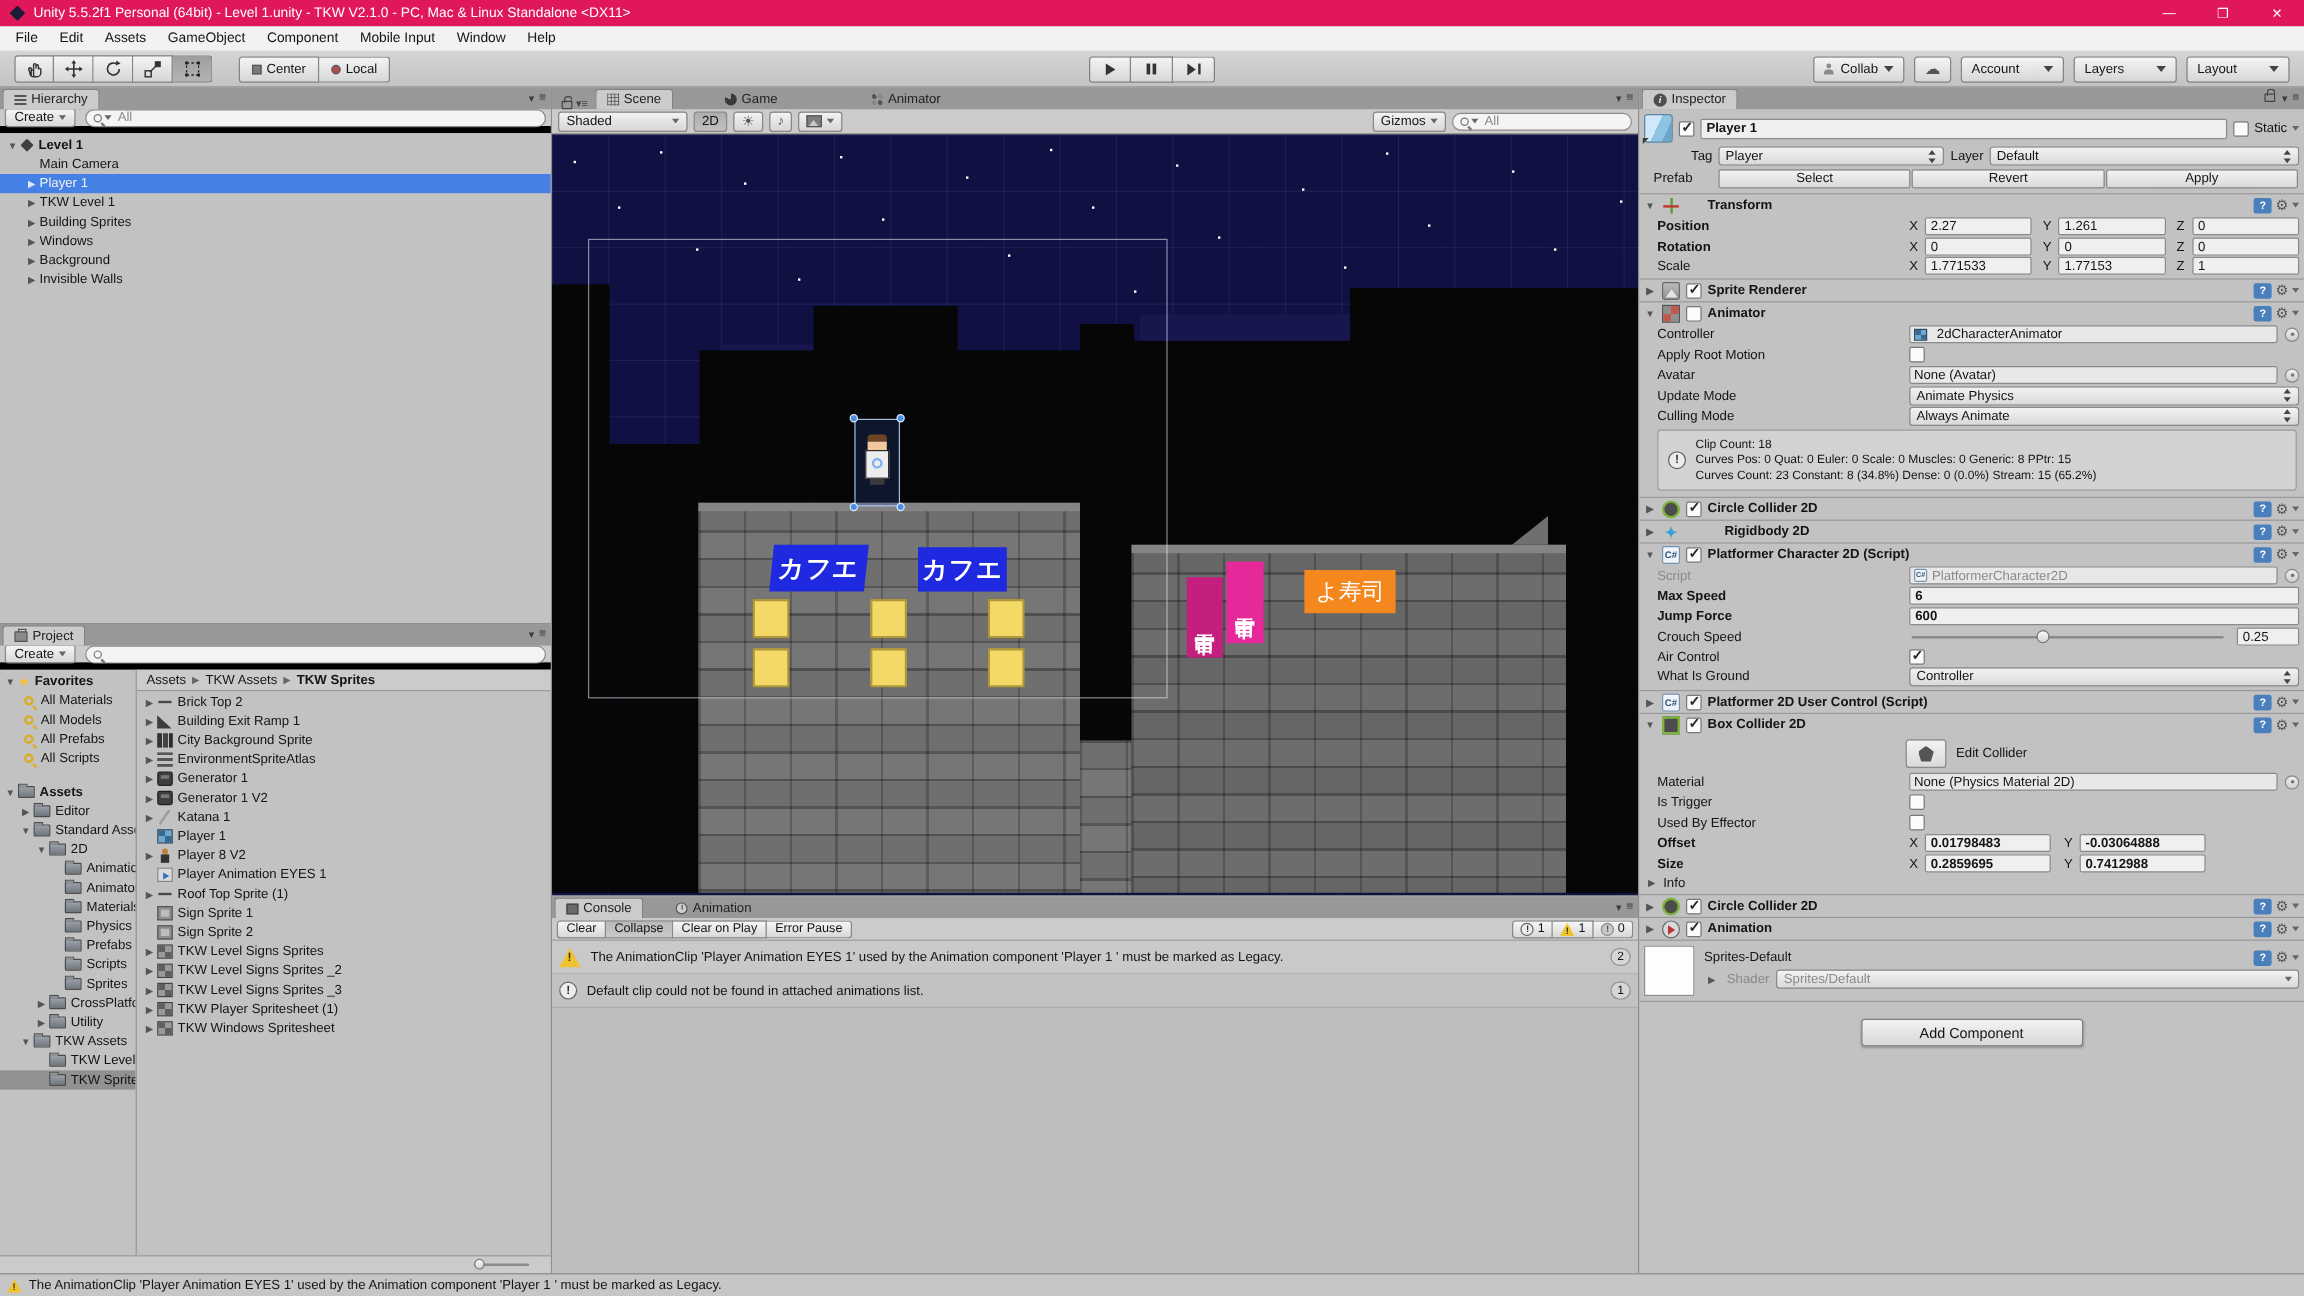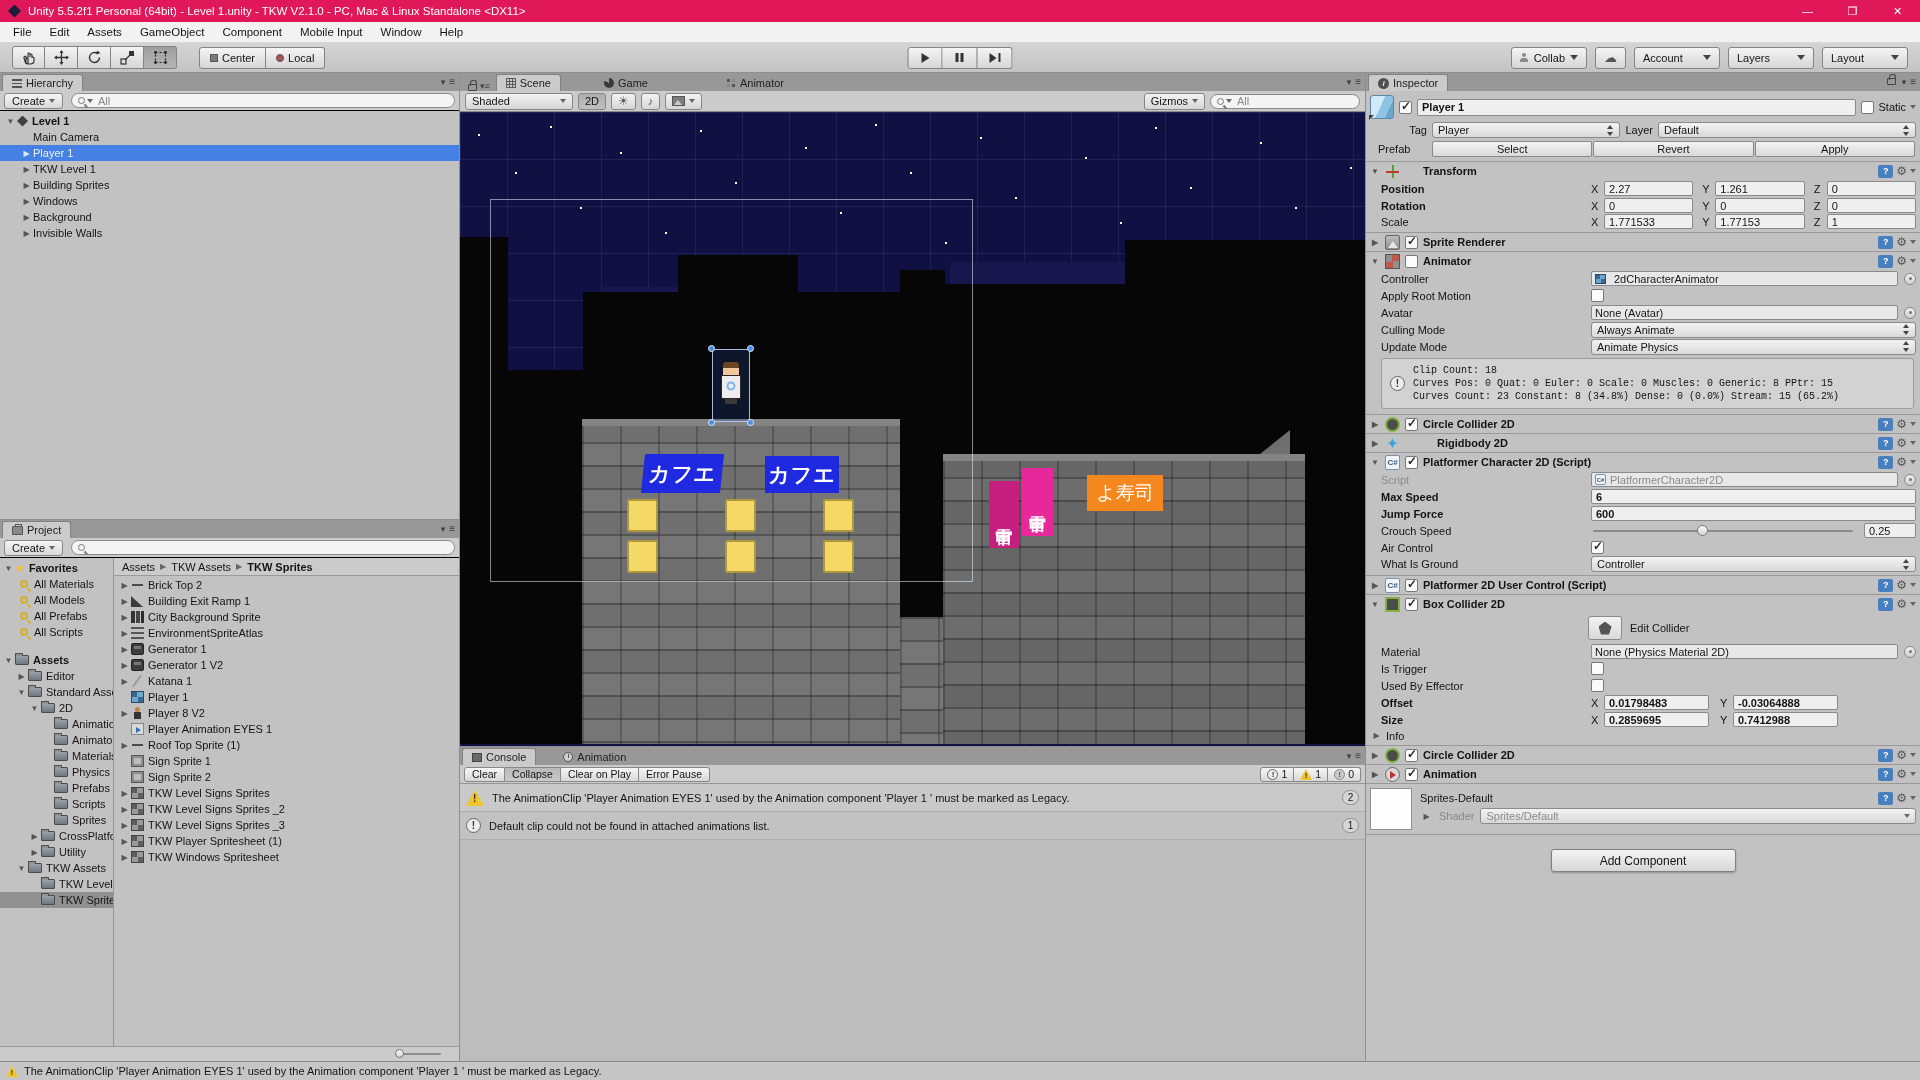--- a/index.html
+++ b/index.html
@@ -43,21 +43,21 @@
 .main { flex: 1; display: flex; min-height: 0; }
 .col-left { width: 460px; flex: none; display: flex; flex-direction: column; border-right: 1px solid #8f8f8f; }
 .col-center { flex: 1; display: flex; flex-direction: column; min-width: 0; }
 .col-right { width: 555px; flex: none; border-left: 1px solid #8f8f8f; display: flex; flex-direction: column; background: #c2c2c2; }
 
 .ptabs { height: 18px; background: #989898; display: flex; align-items: flex-end; padding-left: 2px; flex: none; position: relative; }
 .tab { height: 17px; padding: 0 9px; display: flex; align-items: center; gap: 4px; font-size: 11px; color: #222; }
 .tab.active { background: #cbcbcb; border: 1px solid #828282; border-bottom: none; border-radius: 3px 3px 0 0; }
 .ptab-icons { position: absolute; right: 4px; top: 3px; display: flex; gap: 4px; color: #3c3c3c; font-size: 10px; align-items: center; }
 .ptab-icons .sm { font-size: 9px; }
-.subbar { height: 20px; background: #cbcbcb; border-bottom: 1px solid #000000; display: flex; align-items: center; padding: 0 4px; gap: 8px; flex: none; }
+.subbar { height: 20px; background: #cbcbcb; border-bottom: 6px solid #000000; display: flex; align-items: center; padding: 0 4px; gap: 8px; flex: none; }
 .mini-btn { height: 16px; padding: 0 7px; background: linear-gradient(#f6f6f6,#d8d8d8); border: 1px solid #888; border-radius: 3px; display: flex; align-items: center; gap: 4px; font-size: 11px; }
 .searchwrap { flex: 1; display: flex; }
 .searchfield { flex: 1; height: 15px; background: #f4f4f4; border: 1px solid #8a8a8a; border-radius: 9px; display: flex; align-items: center; padding: 0 6px; color: #8a8a8a; gap: 2px; }
 .mag { width: 7px; height: 7px; border: 1.5px solid #777; border-radius: 50%; position: relative; flex: none; }
 .mag::after { content: ""; position: absolute; width: 4px; height: 1.5px; background: #777; transform: rotate(45deg); left: 5px; top: 7px; }
 .caret-s { width: 0; height: 0; border-left: 3px solid transparent; border-right: 3px solid transparent; border-top: 4px solid #666; }
 
 
 .treearea { flex: 1; overflow: hidden; padding-top: 2px; background: #c2c2c2; }
 .trow { height: 16px; display: flex; align-items: center; white-space: nowrap; }
@@ -206,21 +206,21 @@
 .axis { width: 10px; flex: none; text-align: left; }
 .ifield { height: 15px; background: #efefef; border: 1px solid #8a8a8a; border-radius: 2px; display: flex; align-items: center; padding: 0 4px; overflow: hidden; white-space: nowrap; }
 .f3 { flex: 1; margin-right: 6px; }
 .f3:last-child { margin-right: 0; }
 .ffull { flex: 1; }
 .fhalf { width: 105px; flex: none; margin-right: 8px; }
 .objfield { flex: 1; height: 15px; background: #e8e8e8; border: 1px solid #8a8a8a; border-radius: 2px; display: flex; align-items: center; padding: 0 3px; gap: 4px; overflow: hidden; white-space: nowrap; }
 .objdot { width: 12px; height: 12px; border-radius: 50%; background: linear-gradient(#f0f0f0,#cfcfcf); border: 1px solid #888; flex: none; margin-left: 3px; position: relative; }
 .objdot::after { content: ""; position: absolute; left: 3.5px; top: 3.5px; width: 3px; height: 3px; border-radius: 50%; background: #777; }
 .helpbox { margin: 3px 6px 5px 15px; background: #d2d2d2; border: 1px solid #9c9c9c; border-radius: 3px; display: flex; align-items: center; gap: 8px; padding: 5px 8px; }
-.helpbox .txt { font-size: 10px; line-height: 13px; font-family: Liberation Mono, monospace; }
+.helpbox .txt { font-size: 10px; line-height: 13px; }
 .dropfield { flex: 1; height: 16px; background: linear-gradient(#f3f3f3,#d9d9d9); border: 1px solid #8a8a8a; border-radius: 3px; display: flex; align-items: center; padding: 0 5px; gap: 4px; }
 .slider { flex: 1; height: 2px; background: #8a8a8a; border-radius: 1px; position: relative; margin: 0 8px 0 2px; }
 .sknob { position: absolute; left: 40%; top: -5px; width: 11px; height: 11px; border-radius: 50%; background: linear-gradient(#fbfbfb,#d5d5d5); border: 1px solid #777; }
 .sval { width: 52px; flex: none; }
 .editcol-row { display: flex; align-items: center; gap: 8px; padding: 3px 0 3px 222px; }
 .editcol-btn { width: 34px; height: 24px; background: linear-gradient(#f3f3f3,#d9d9d9); border: 1px solid #8a8a8a; border-radius: 3px; display: flex; align-items: center; justify-content: center; }
 .penta { width: 13px; height: 13px; background: #555; clip-path: polygon(50% 0,100% 38%,81% 100%,19% 100%,0 38%); }
 .matsec { border-top: 1px solid #999; padding: 4px; display: flex; gap: 8px; }
 .swatch { width: 42px; height: 42px; background: #fdfdfd; border: 1px solid #8f8f8f; flex: none; }
 .matbody { flex: 1; }
@@ -934,30 +934,30 @@
           <span class="cb"></span>
           </div>
         <div class="irow">
             <span class="ilabel">Avatar</span>
           <div class="objfield">
               <span>None (Avatar)</span>
             </div>
           <span class="objdot"></span>
           </div>
         <div class="irow">
+            <span class="ilabel">Update Mode</span>
+          <div class="dropfield">
+              <span class="dlabel" style="flex:1">Animate Physics</span>
+              <span class="ud"></span>
+            </div>
+          </div>
+        <div class="irow">
             <span class="ilabel">Culling Mode</span>
           <div class="dropfield">
               <span class="dlabel" style="flex:1">Always Animate</span>
-              <span class="ud"></span>
-            </div>
-          </div>
-        <div class="irow">
-            <span class="ilabel">Update Mode</span>
-          <div class="dropfield">
-              <span class="dlabel" style="flex:1">Animate Physics</span>
               <span class="ud"></span>
             </div>
           </div>
         <div class="helpbox">
           <span class="info-bub">!</span>
           <div class="txt">
             <div>Clip Count: 18</div>
             <div>Curves Pos: 0 Quat: 0 Euler: 0 Scale: 0 Muscles: 0 Generic: 8 PPtr: 15</div>
             <div>Curves Count: 23 Constant: 8 (34.8%) Dense: 0 (0.0%) Stream: 15 (65.2%)</div>
           </div>

